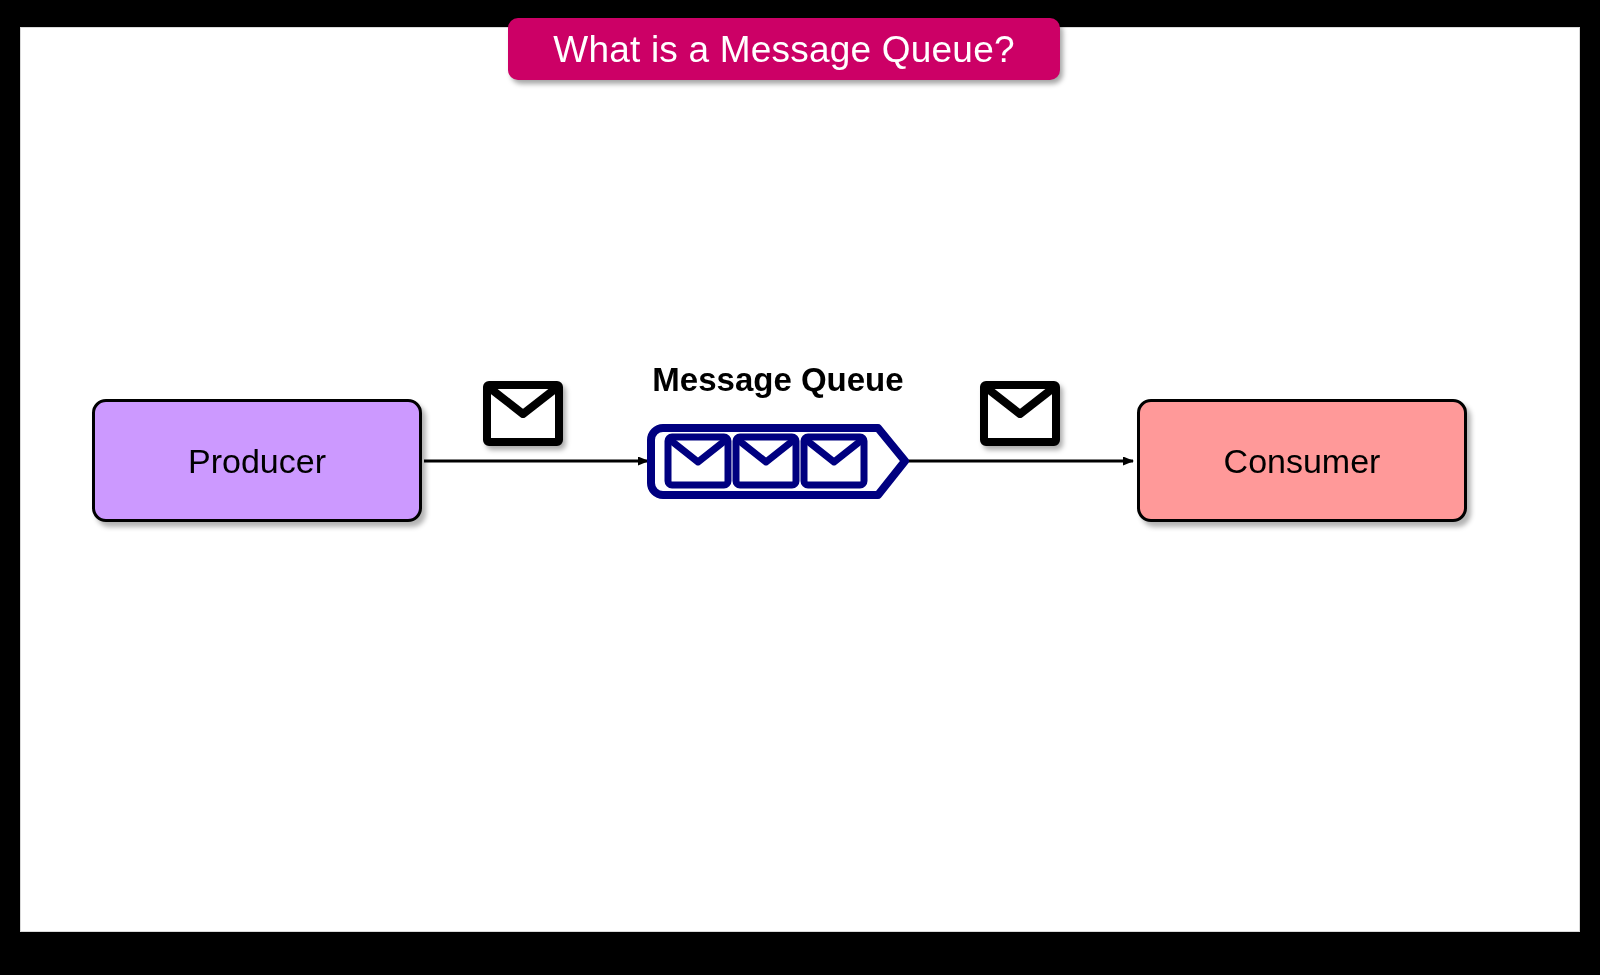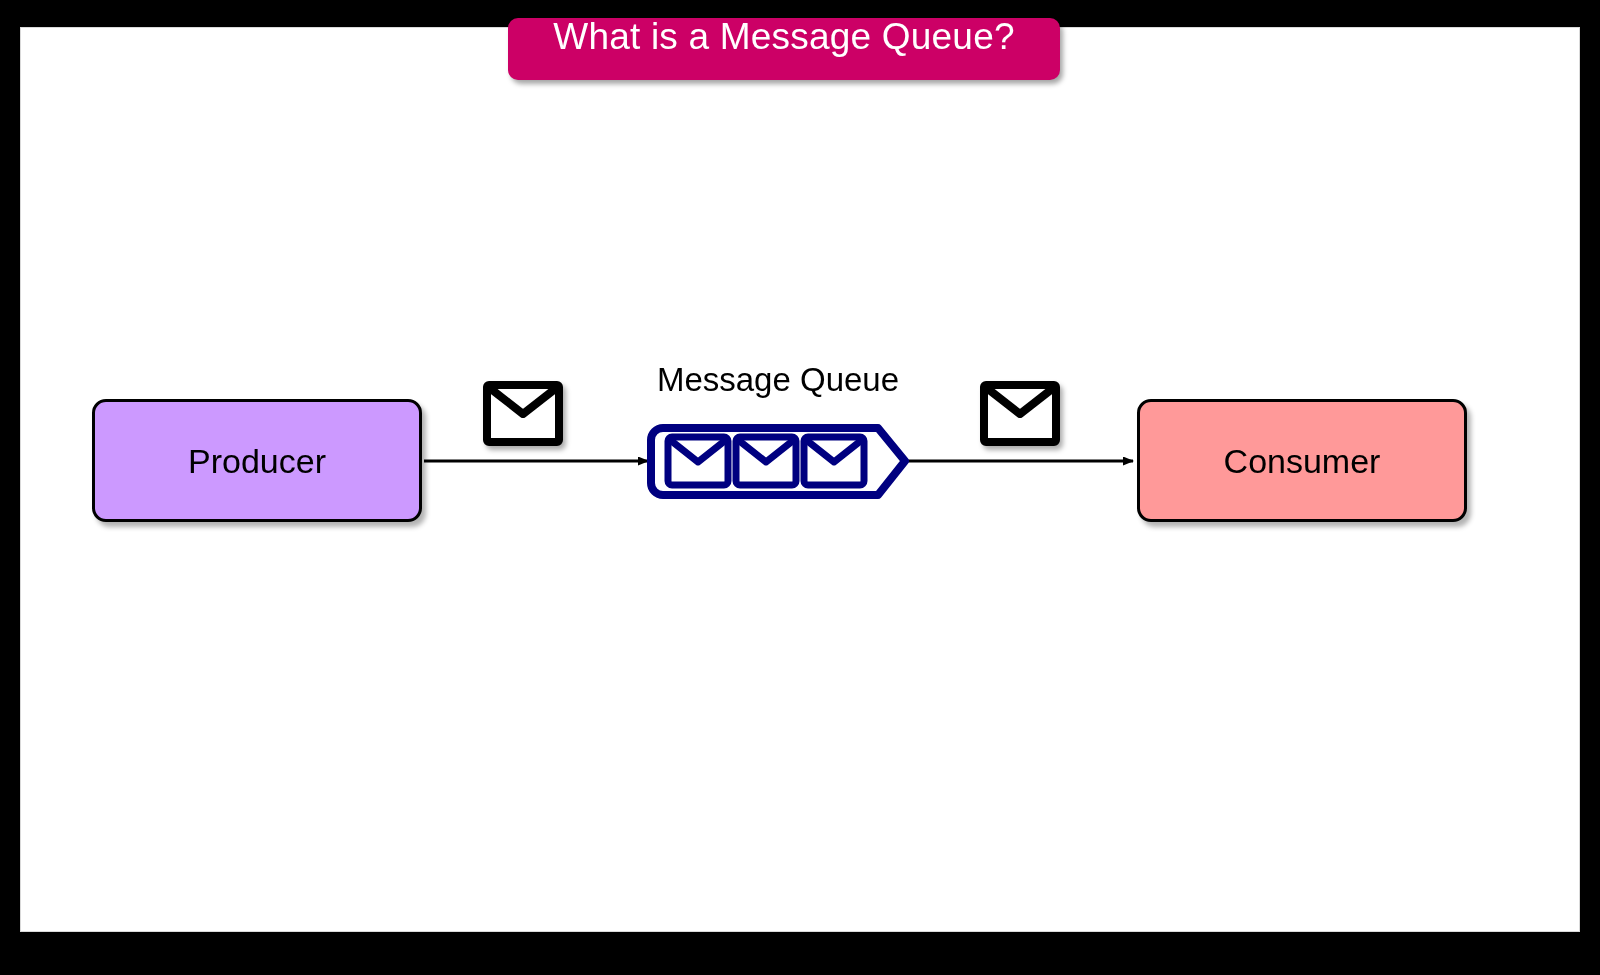--- a/index.html
+++ b/index.html
@@ -36,20 +36,21 @@
   
   #title-badge {
     position: absolute;
     left: 508px;
     top: 18px;
     width: 552px;
     height: 62px;
     background: #cc0066;
     border-radius: 10px;
     display: flex;
+    align-items: center;
     justify-content: center;
     box-shadow: 3px 4px 5px rgba(0,0,0,0.35);
     z-index: 40;
   }
   #title-badge .title-text {
     color: #ffffff;
     font-size: 37px;
     font-weight: 400;
     letter-spacing: 0.2px;
     line-height: 1;
@@ -95,20 +96,21 @@
     position: absolute;
     left: 636px;
     top: 363px;
     width: 284px;
     text-align: center;
     font-size: 33px;
     color: #000000;
     line-height: 1;
     white-space: nowrap;
     z-index: 25;
+    font-weight: bold;
   }
 
   
   .overlay {
     position: absolute;
     left: 0;
     top: 0;
     width: 1600px;
     height: 975px;
     pointer-events: none;

